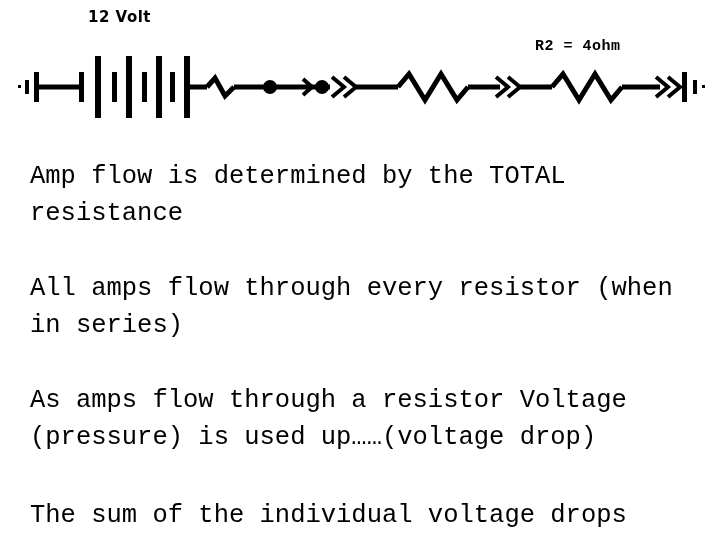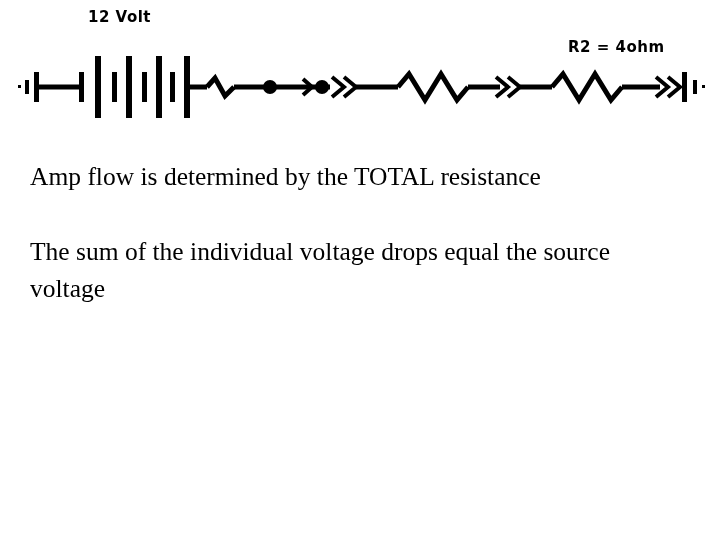--- a/index.html
+++ b/index.html
@@ -46,33 +46,34 @@
   }
   #label-source {
     left: 88px;
     top: 8px;
   }
   #label-r1 {
     left: 414px;
     top: 38px;
   }
   #label-r2 {
-    left: 568px;
+    left: 535px;
     top: 38px;
+    font-family: Liberation Mono, monospace;
   }
 
   
   #body-text {
     position: absolute;
     left: 30px;
     top: 158px;
     width: 645px;
   }
   .text-para {
-    font-family: Liberation Serif, serif;
+    font-family: Liberation Mono, monospace;
     font-size: 25.5px;
     line-height: 37px;
     color: #000000;
     margin: 0 0 38px 0;
   }
   .text-para:last-child {
     margin-bottom: 8px;
   }
   #para-3 {
     margin-bottom: 41px;
@@ -154,18 +155,20 @@
 
     <div class="circuit-label" id="label-source">12 Volt</div>
 
 
     <div class="circuit-label" id="label-r2">R2 = 4ohm</div>
   </div>
 
   <div id="body-text">
     <p class="text-para" id="para-0">Amp flow is determined by the TOTAL resistance</p>
 
+    <p class="text-para" id="para-1">All amps flow through every resistor (when in series)</p>
 
+    <p class="text-para" id="para-3">As amps flow through a resistor Voltage (pressure) is used up……(voltage drop)</p>
 
     <p class="text-para" id="para-4">The sum of the individual voltage drops equal the source voltage</p>
   </div>
 
 </div>
 
 </body></html>

